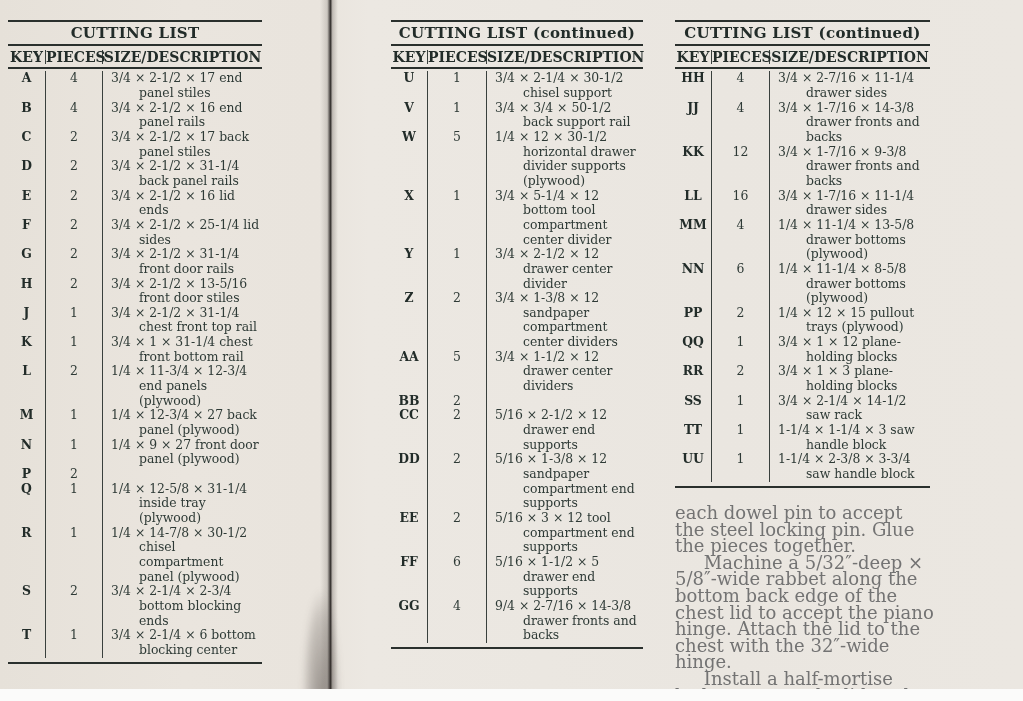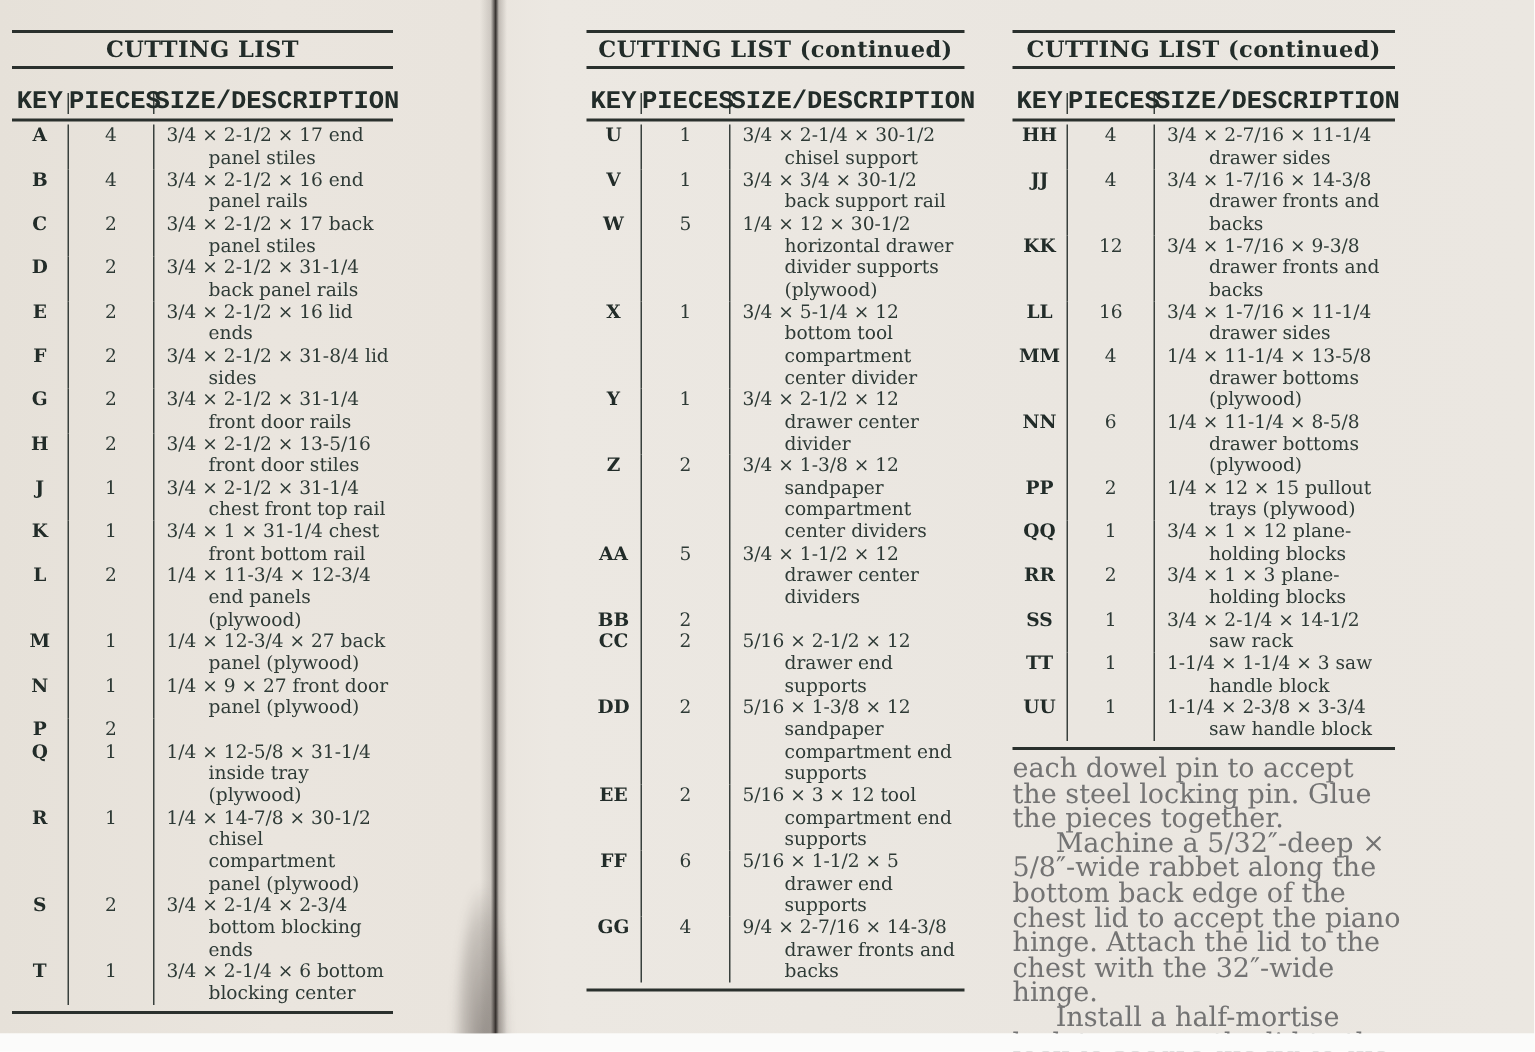--- a/index.html
+++ b/index.html
@@ -40,23 +40,22 @@
     text-align:center;font-weight:bold;font-size:15px;
     padding:4px 0 3px;letter-spacing:.3px;color:#222c29;
     border-bottom:2px solid #2a302d;
   }
   .grid3{display:grid;}
   .t1 .grid3{grid-template-columns:38px 57px 1fr;}
   .t2 .grid3{grid-template-columns:37px 59px 1fr;}
   .t3 .grid3{grid-template-columns:37px 58px 1fr;}
   .cl-head{
     border-bottom:2px solid #2a302d;
-    font-weight:bold;font-size:17px;color:#222c29;
-    padding:16px 0 3px;
-    font-family:Liberation Mono, monospace;
+    font-weight:bold;font-size:14px;color:#222c29;
+    padding:4px 0 3px;
   }
   .cl-head .c{text-align:center;}
   .cl-head .c1,.cl-head .c2{border-right:1.3px solid #39403d;}
   .cl-body{border-bottom:2.6px solid #2a302d;padding:2px 0 4px;}
   .row .c1{
     text-align:center;font-weight:bold;color:#222c29;
     border-right:1.3px solid #39403d;
   }
   .row .c2{text-align:center;border-right:1.3px solid #39403d;}
   .row .c3{padding:0 2px 0 36px;text-indent:-28px;}
@@ -111,21 +110,21 @@
 
         <div class="row grid3">
           <div class="c1">E</div>
           <div class="c2">2</div>
           <div class="c3">3/4 × 2-1/2 × 16 lid ends</div>
         </div>
 
         <div class="row grid3">
           <div class="c1">F</div>
           <div class="c2">2</div>
-          <div class="c3">3/4 × 2-1/2 × 31-8/4 lid sides</div>
+          <div class="c3">3/4 × 2-1/2 × 25-1/4 lid sides</div>
         </div>
 
         <div class="row grid3">
           <div class="c1">G</div>
           <div class="c2">2</div>
           <div class="c3">3/4 × 2-1/2 × 31-1/4 front door rails</div>
         </div>
 
         <div class="row grid3">
           <div class="c1">H</div>
@@ -205,21 +204,21 @@
 
         <div class="row grid3">
           <div class="c1">U</div>
           <div class="c2">1</div>
           <div class="c3">3/4 × 2-1/4 × 30-1/2 chisel support</div>
         </div>
 
         <div class="row grid3">
           <div class="c1">V</div>
           <div class="c2">1</div>
-          <div class="c3">3/4 × 3/4 × 30-1/2 back support rail</div>
+          <div class="c3">3/4 × 3/4 × 50-1/2 back support rail</div>
         </div>
 
         <div class="row grid3">
           <div class="c1">W</div>
           <div class="c2">5</div>
           <div class="c3">1/4 × 12 × 30-1/2 horizontal drawer divider supports (plywood)</div>
         </div>
 
         <div class="row grid3">
           <div class="c1">X</div>

